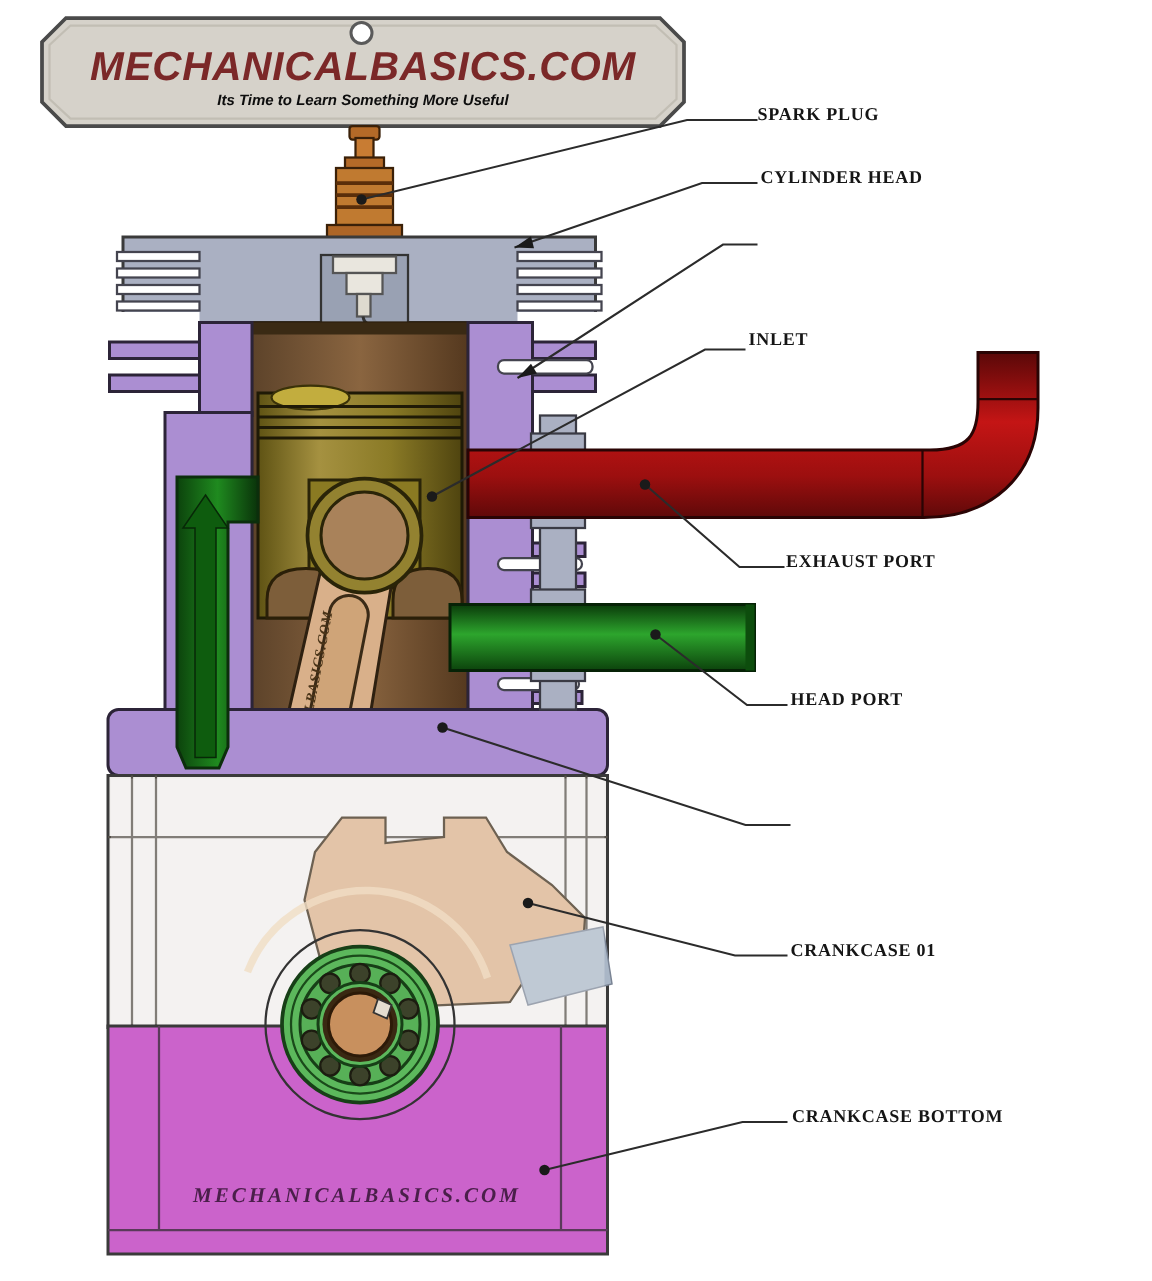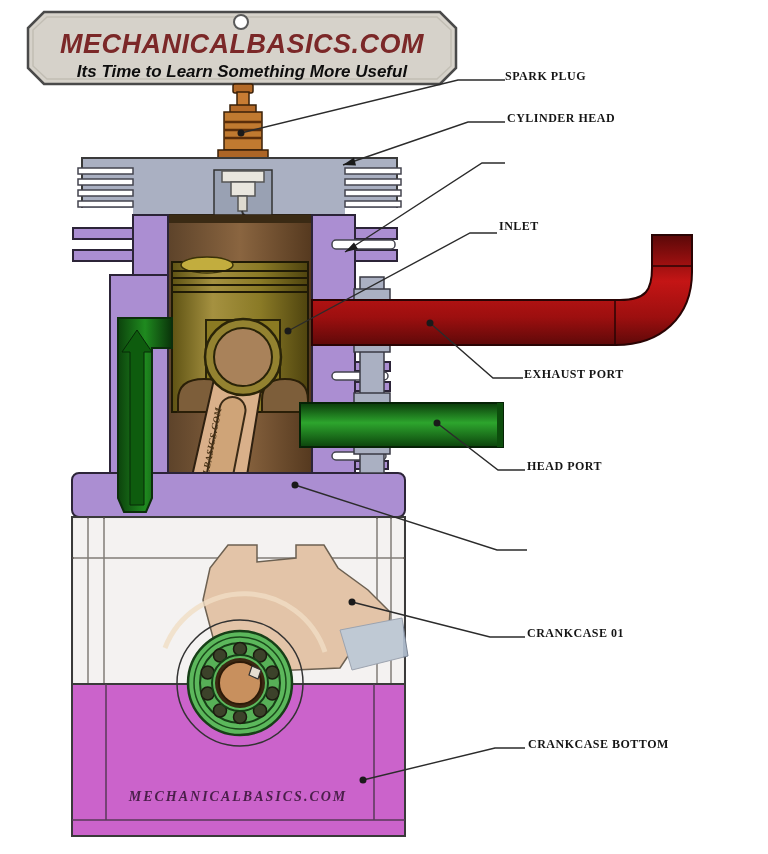--- a/index.html
+++ b/index.html
@@ -13,21 +13,21 @@
   .f-rod{fill:var(--connecting-rod);}
   .f-bearing{fill:var(--bearing);}
   .f-case{fill:var(--crankcase);}
   .f-plug{fill:var(--spark-plug);}
   
   .txt{position:absolute;white-space:nowrap;}
   .banner-title{left:30px;top:29px;width:424px;text-align:center;
     font-style:italic;font-weight:bold;font-size:27px;letter-spacing:.5px;
     color:var(--banner-text);}
   .banner-sub{left:30px;top:62px;width:424px;text-align:center;
-    font-style:italic;font-weight:bold;font-size:17px;color:#0d0d0d;}
+    font-style:italic;font-weight:bold;font-size:10px;color:#0d0d0d;}
   .lbl{font-family:"Liberation Serif",serif;font-weight:bold;font-size:12px;
     color:#151515;letter-spacing:.5px;}
   #lbl-spark{left:505px;top:69px;}
   #lbl-head{left:507px;top:111px;}
   #lbl-block{left:507px;top:152px;}
   #lbl-piston{left:499px;top:219px;}
   #lbl-exhaust{left:524px;top:367px;text-align:center;}
   #lbl-inlet{left:527px;top:459px;}
   #lbl-rod{left:528px;top:539px;}
   #lbl-crank01{left:527px;top:626px;text-align:right;}

